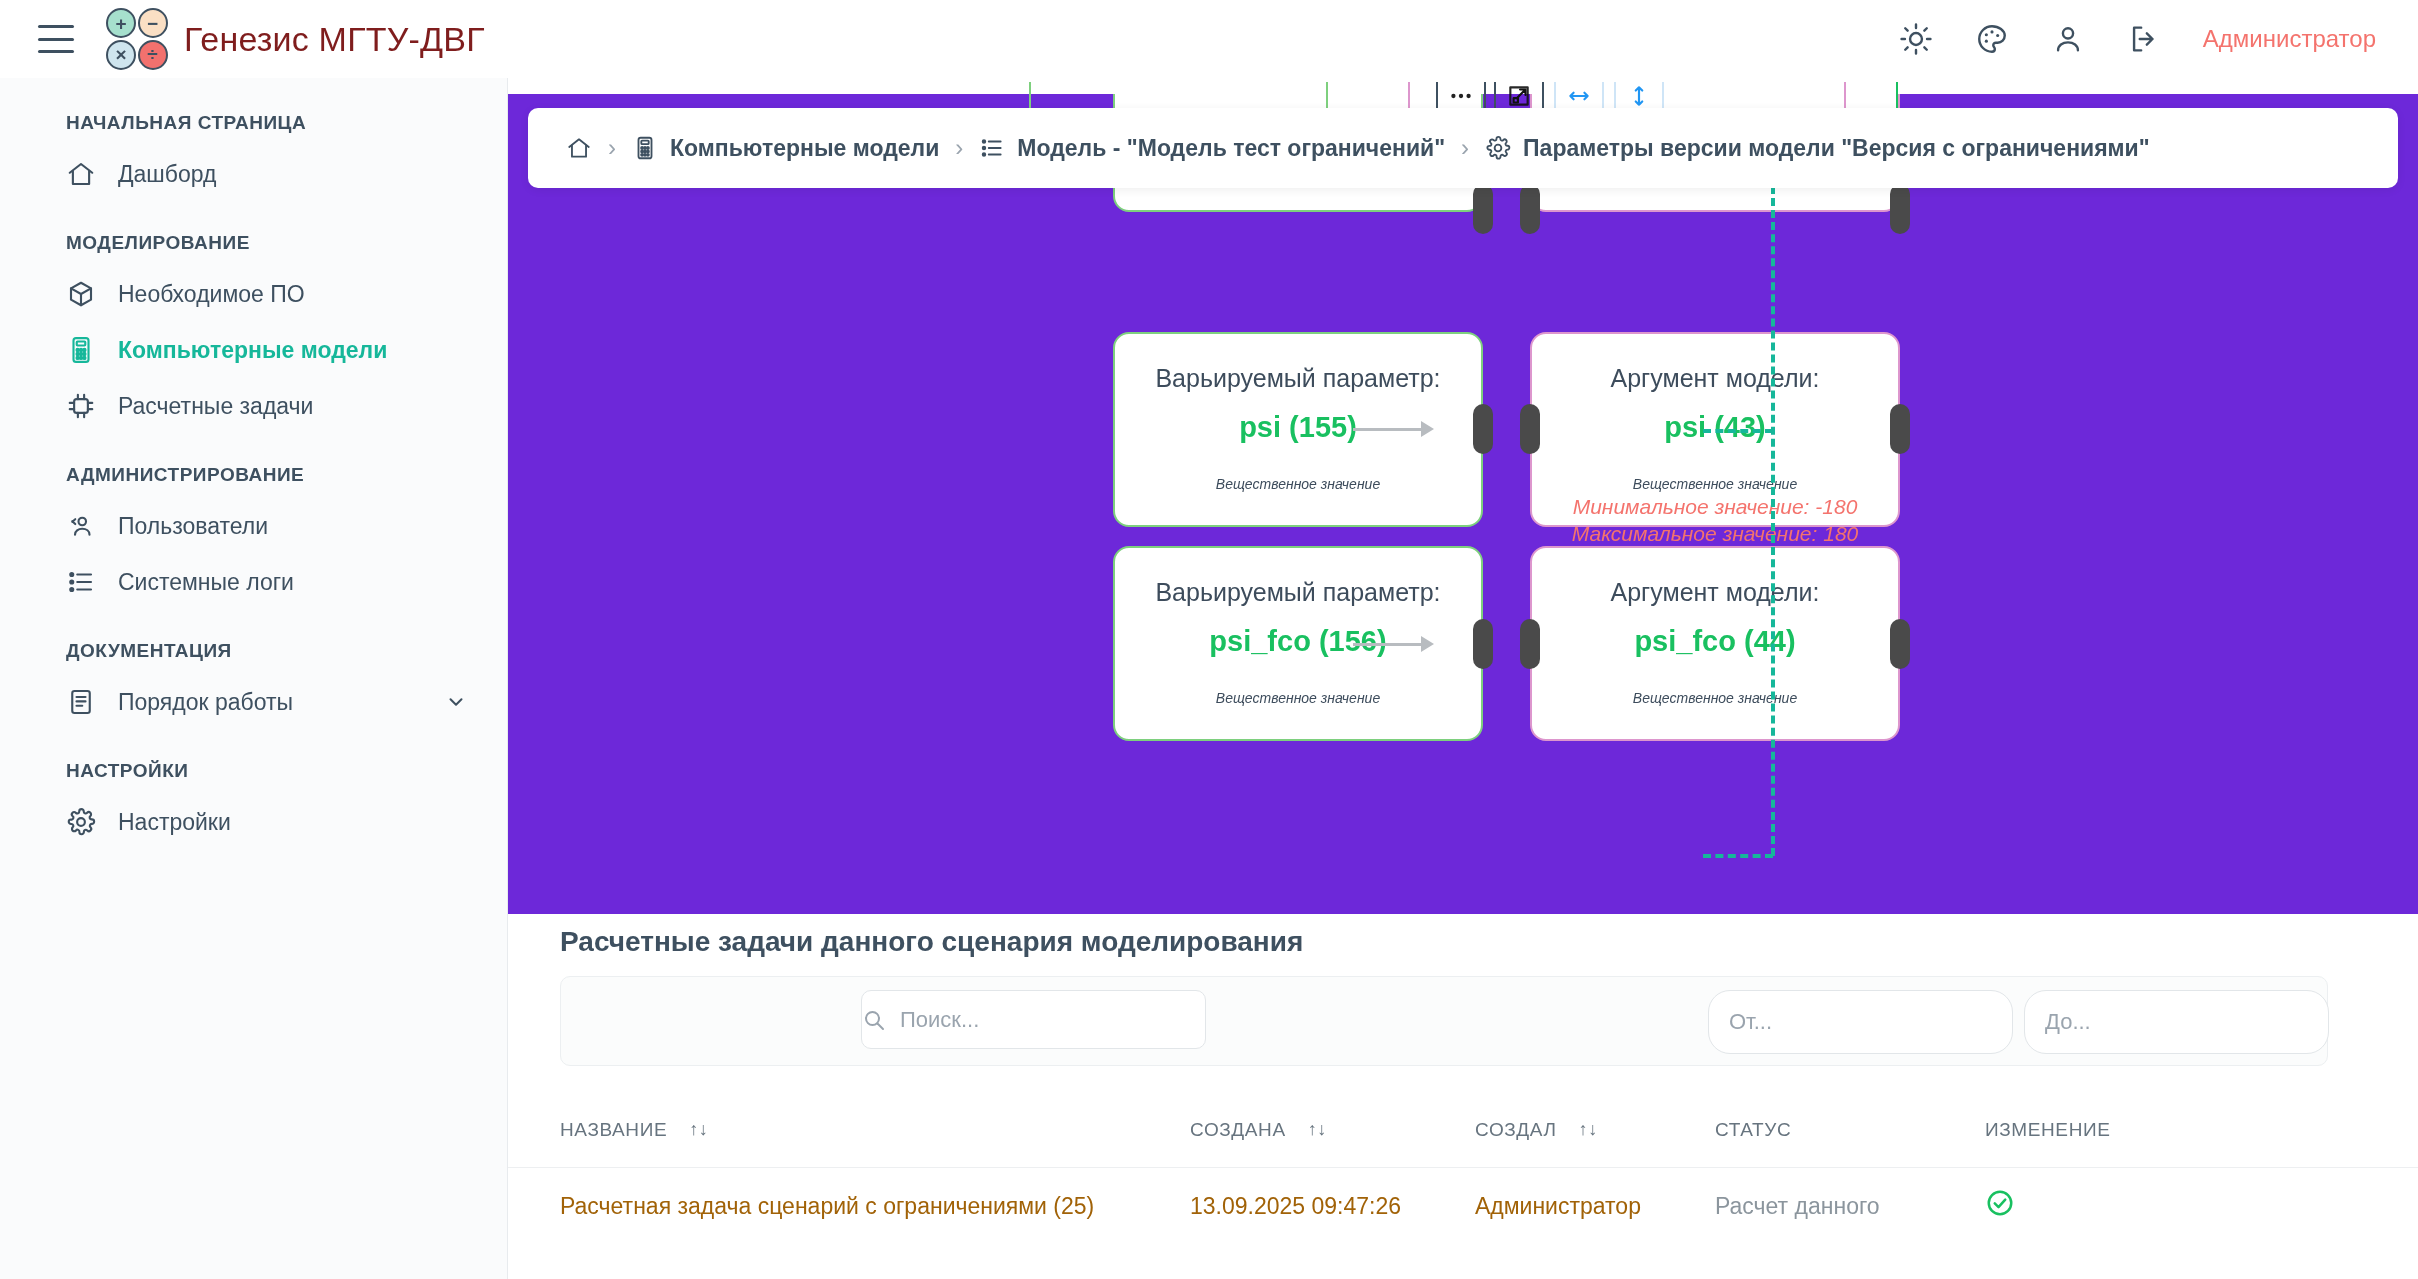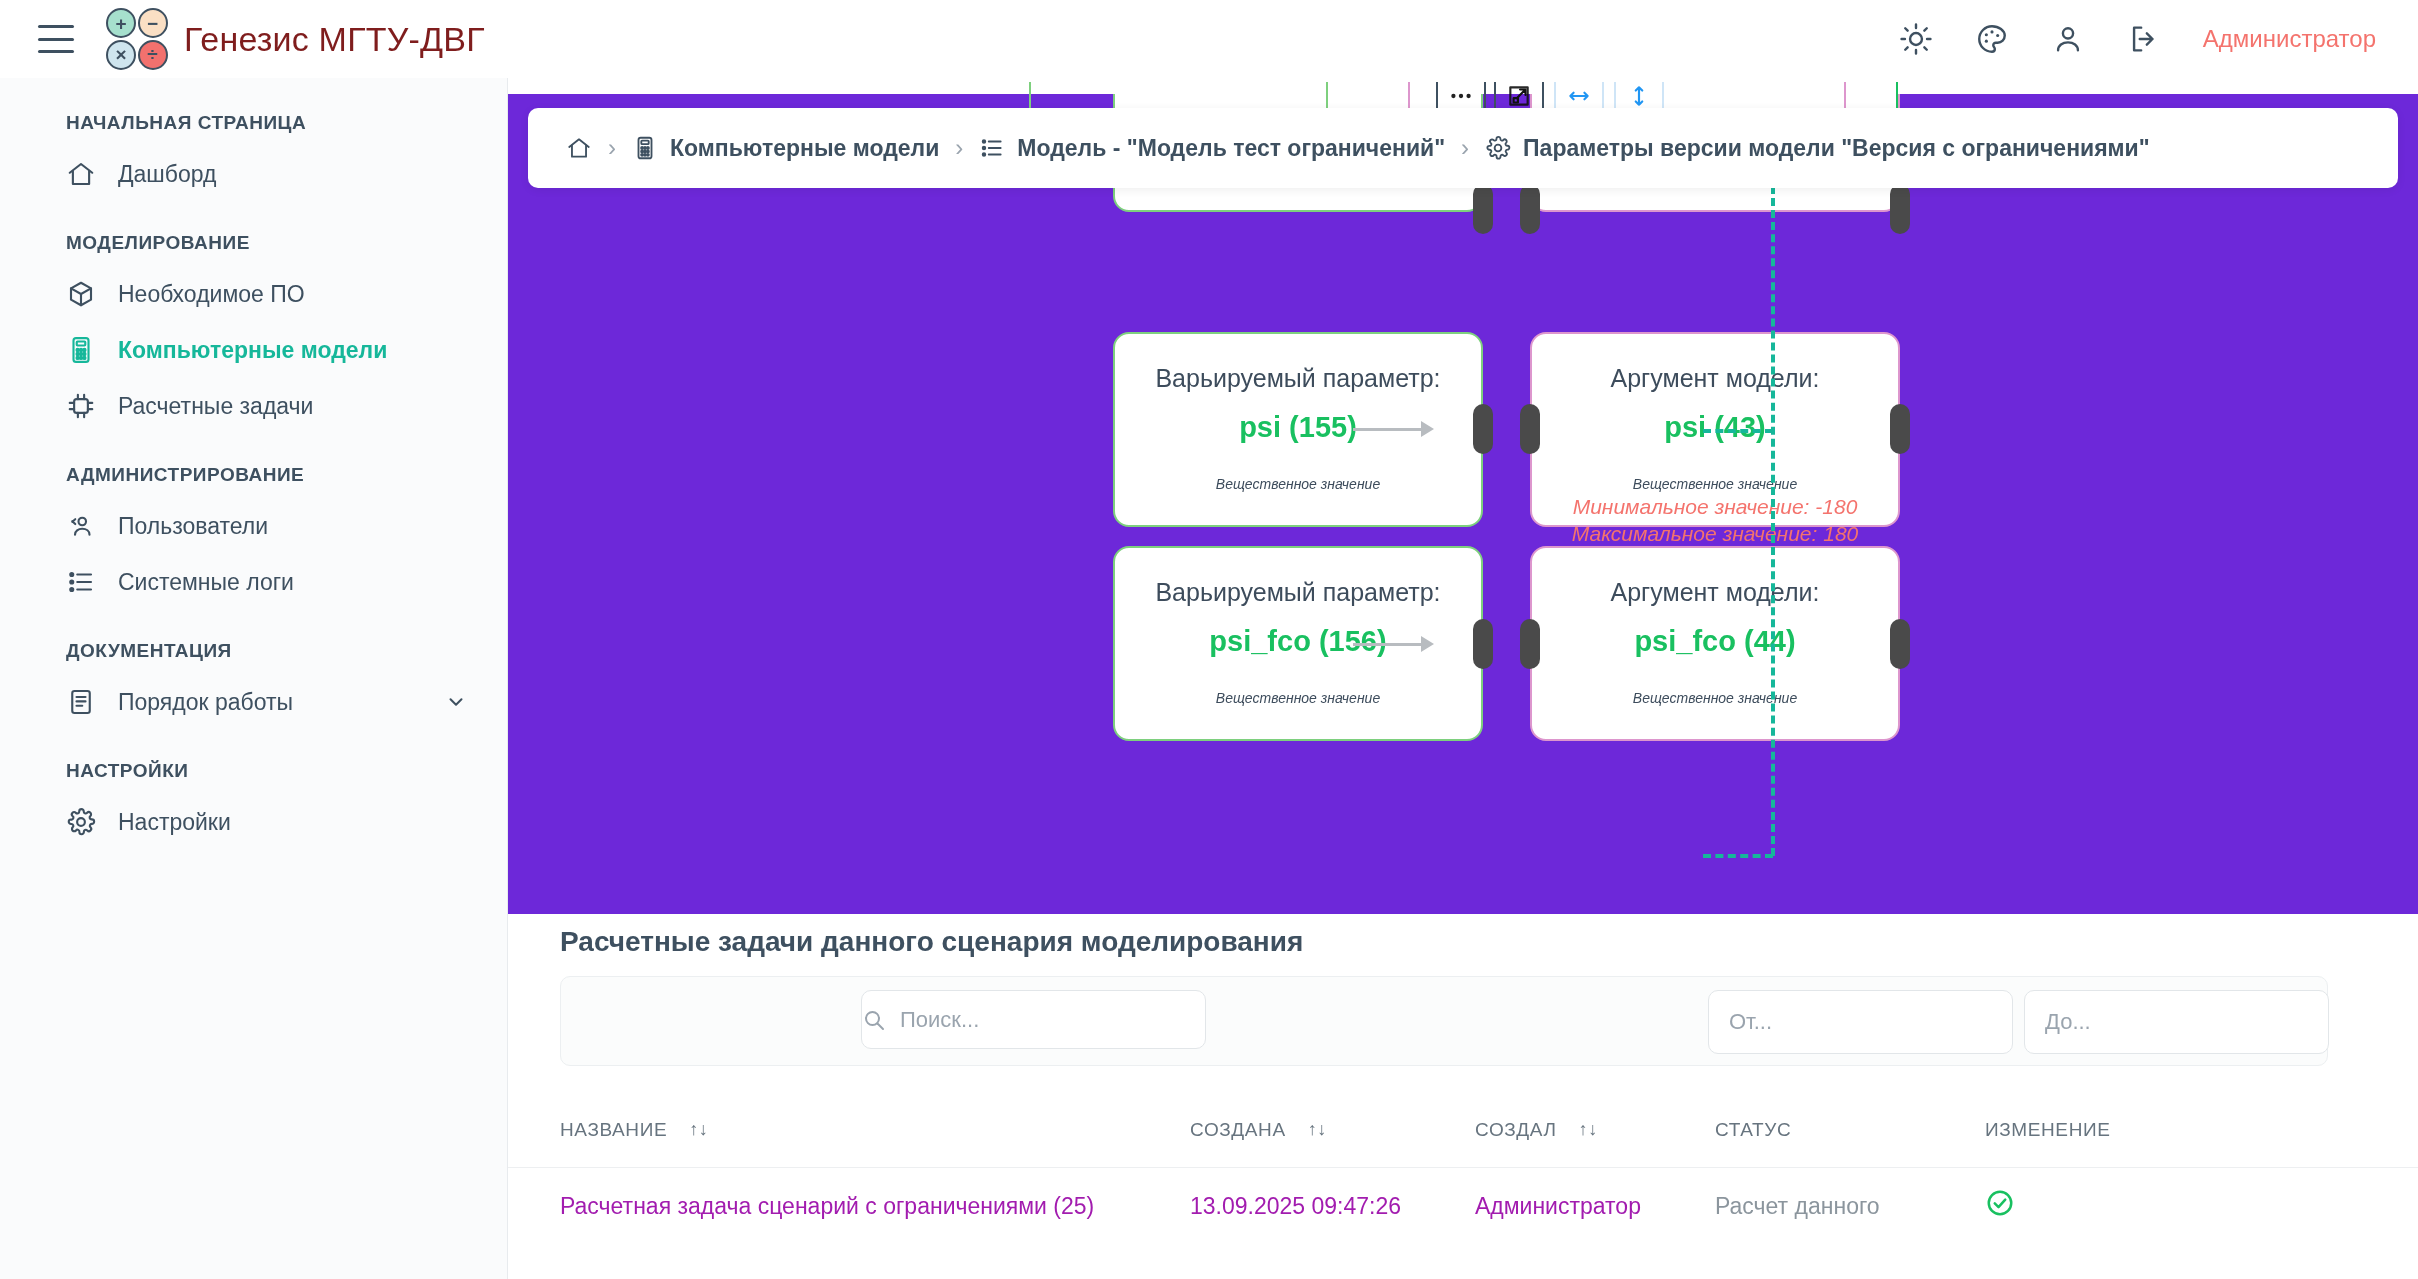--- a/index.html
+++ b/index.html
@@ -175,42 +175,42 @@
   }
   .search-box svg { width: 24px; height: 24px; color: #9aa4ae; flex: none; }
   .search-box input {
     border: none; outline: none; margin-left: 14px;
     font-size: 22px; color: #3e5060; background: transparent; width: 250px;
     font-family: "Liberation Sans", sans-serif;
   }
   .search-box input::placeholder { color: #9aa4ae; }
   .date-box {
     position: absolute; top: 13px; height: 64px;
-    background: #ffffff; border: 1px solid #e2e6e9; border-radius: 10px;
+    background: #ffffff; border: 1px solid #e2e6e9; border-radius: 22px;
     display: flex; align-items: center; padding-left: 20px;
   }
   .date-box input {
     border: none; outline: none; font-size: 22px; color: #3e5060;
     background: transparent; width: 100%;
     font-family: "Liberation Sans", sans-serif;
   }
   .date-box input::placeholder { color: #9aa4ae; }
   .date-from { left: 1147px; width: 305px; }
   .date-to   { left: 1463px; width: 305px; }
 
   .tbl { position: absolute; top: 178px; left: 0; width: 1910px; }
   .tbl-row { display: flex; align-items: center; height: 76px; padding-left: 52px; }
   .tbl-head { border-bottom: 1px solid #edeff1; }
   .tbl-head .cell {
     font-size: 19px; font-weight: normal; color: #67747f;
     letter-spacing: .6px; display: flex; align-items: center; gap: 22px;
     cursor: pointer; text-transform: uppercase;
   }
   .sort-ic { font-size: 18px; color: #67747f; }
-  .tbl-body .cell { font-size: 23px; color: #a21caf; }
+  .tbl-body .cell { font-size: 23px; color: #a16207; }
   .tbl-body .cell.muted { color: #8b959d; }
   .c-name   { width: 630px; }
   .c-created{ width: 285px; }
   .c-author { width: 240px; }
   .c-status { width: 270px; }
   .c-change { width: 220px; }
   .ok-icon { width: 30px; height: 30px; color: #19c060; }
 </style>
 </head>
 <body>

